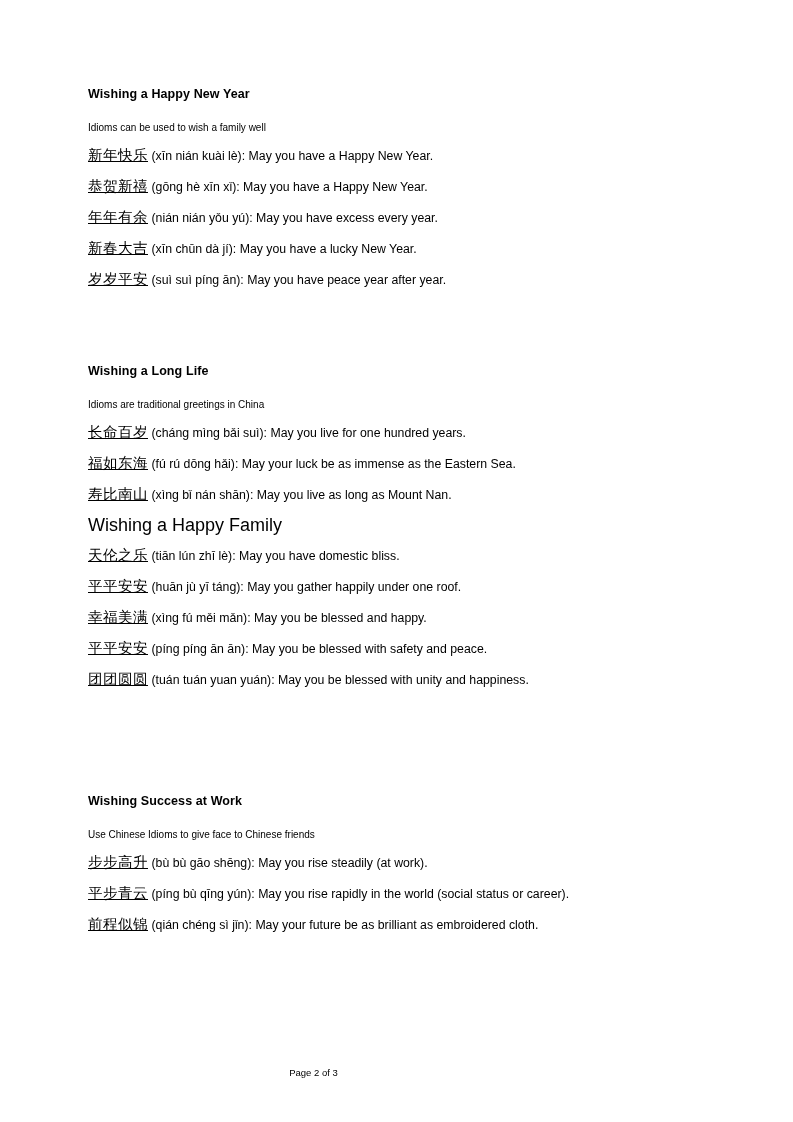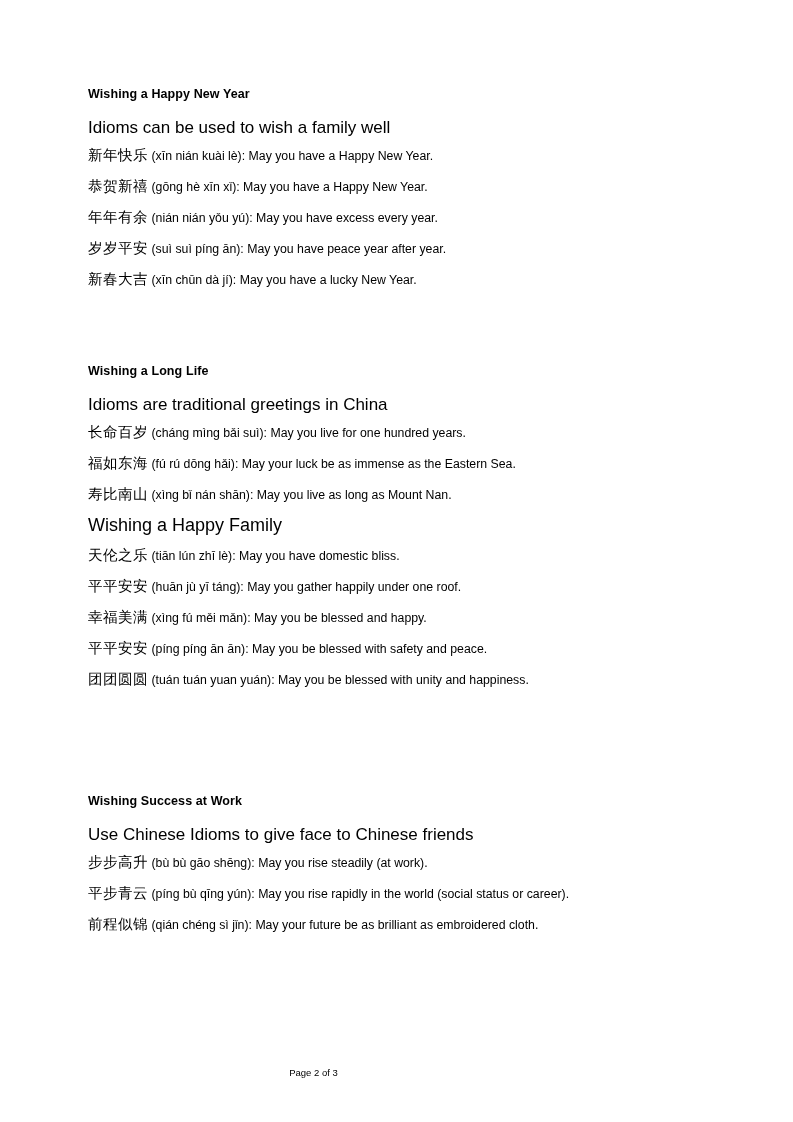--- a/index.html
+++ b/index.html
@@ -26,34 +26,35 @@
     margin: 0;
   }
   .section-heading {
     font-size: 12.5px;
     font-weight: bold;
     line-height: 16px;
     margin: 0 0 18px 0;
     letter-spacing: 0.1px;
   }
   .section-subtitle {
-    font-size: 17px;
+    font-size: 10px;
     font-weight: normal;
     line-height: 16px;
     margin: 0 0 10px 0;
   }
   .idiom-line {
     font-size: 12.5px;
     line-height: 18px;
     margin: 0 0 12px 0;
     white-space: nowrap;
   }
   .hanzi {
     font-size: 14.5px;
     letter-spacing: 0.5px;
+    text-decoration: underline;
   }
   .pinyin {
     font-size: 12.3px;
   }
   .meaning {
     font-size: 12.3px;
   }
   .gap-large {
     height: 62px;
   }
@@ -90,26 +91,26 @@
     </div>
     <div class="idiom-line">
       <span class="hanzi">恭贺新禧</span>
       <span class="pinyin">(gōng hè xīn xǐ)</span><span class="meaning">: May you have a Happy New Year.</span>
     </div>
     <div class="idiom-line">
       <span class="hanzi">年年有余</span>
       <span class="pinyin">(nián nián yǒu yú)</span><span class="meaning">: May you have excess every year.</span>
     </div>
     <div class="idiom-line">
+      <span class="hanzi">新春大吉</span>
+      <span class="pinyin">(xīn chūn dà jí)</span><span class="meaning">: May you have a lucky New Year.</span>
+    </div>
+    <div class="idiom-line">
       <span class="hanzi">岁岁平安</span>
       <span class="pinyin">(suì suì píng ān)</span><span class="meaning">: May you have peace year after year.</span>
-    </div>
-    <div class="idiom-line">
-      <span class="hanzi">新春大吉</span>
-      <span class="pinyin">(xīn chūn dà jí)</span><span class="meaning">: May you have a lucky New Year.</span>
     </div>
   </div>
 
   <div class="gap-large"></div>
 
   <div class="section">
     <div class="section-heading">Wishing a Long Life</div>
     <div class="section-subtitle">Idioms are traditional greetings in China</div>
 
     <div class="idiom-line">

